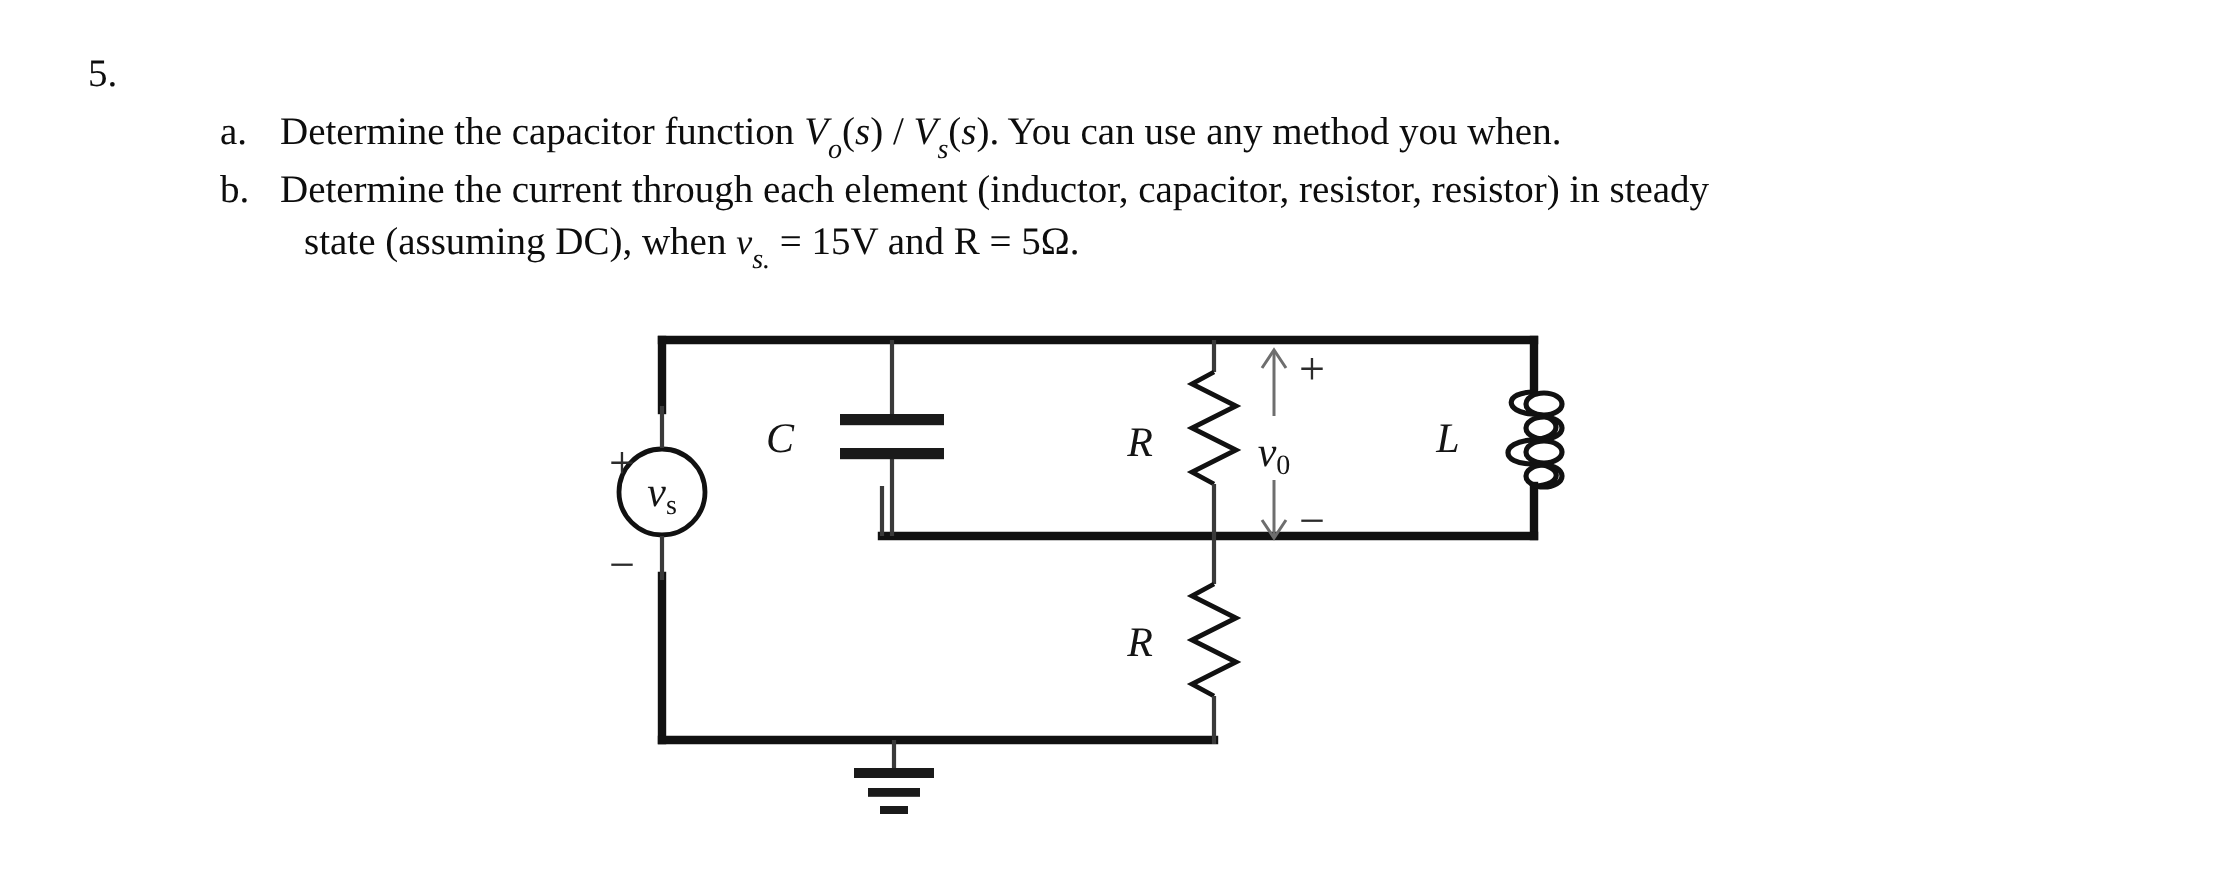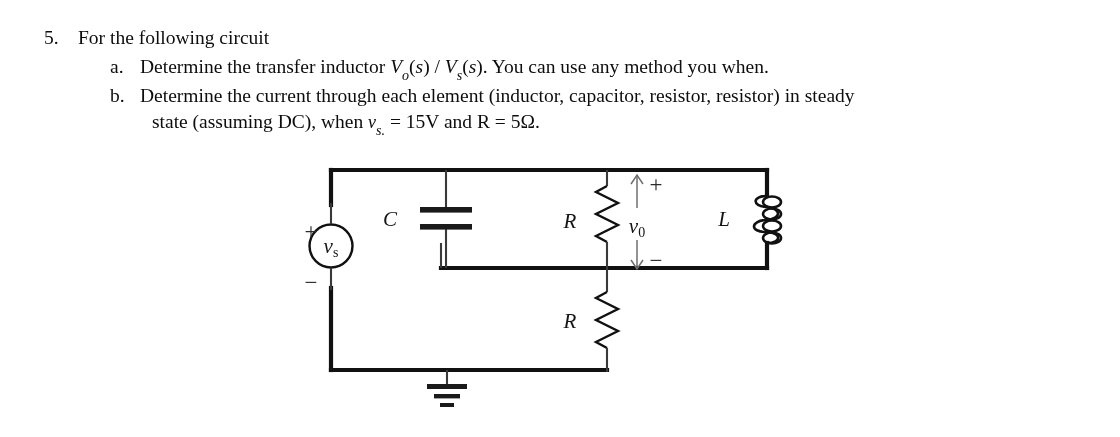--- a/index.html
+++ b/index.html
@@ -132,26 +132,25 @@
     fill: none;
   }
 </style>
 </head>
 <body>
 
 <div id="problem-text">
 
   <div class="q-row" style="left:44px; top:27px;">
     <span class="q-num">5.</span>
-    <span class="q-main">For the following circuit</span>
   </div>
 
   <div class="sub-row" style="left:110px; top:56px;">
     <span class="sub-label">a.</span>
-    <span class="sub-text"><span>Determine the transfer inductor </span><span class="mi upr" style="font-style:italic">V</span><span class="mi-sub">o</span><span>(</span><span class="mi">s</span><span>) / </span><span class="mi">V</span><span class="mi-sub">s</span><span>(</span><span class="mi">s</span><span>). You can use any method you when.</span></span>
+    <span class="sub-text"><span>Determine the capacitor function </span><span class="mi upr" style="font-style:italic">V</span><span class="mi-sub">o</span><span>(</span><span class="mi">s</span><span>) / </span><span class="mi">V</span><span class="mi-sub">s</span><span>(</span><span class="mi">s</span><span>). You can use any method you when.</span></span>
   </div>
 
   <div class="sub-row" style="left:110px; top:85px;">
     <span class="sub-label">b.</span>
     <span class="sub-text">Determine the current through each element (inductor, capacitor, resistor, resistor) in steady</span>
   </div>
 
   <div class="cont-row" style="left:152px; top:111px;">
     <span>state (assuming DC), when </span><span class="small-v">v</span><span class="mi-sub">s.</span><span> = 15V and R = 5Ω.</span>
   </div>

